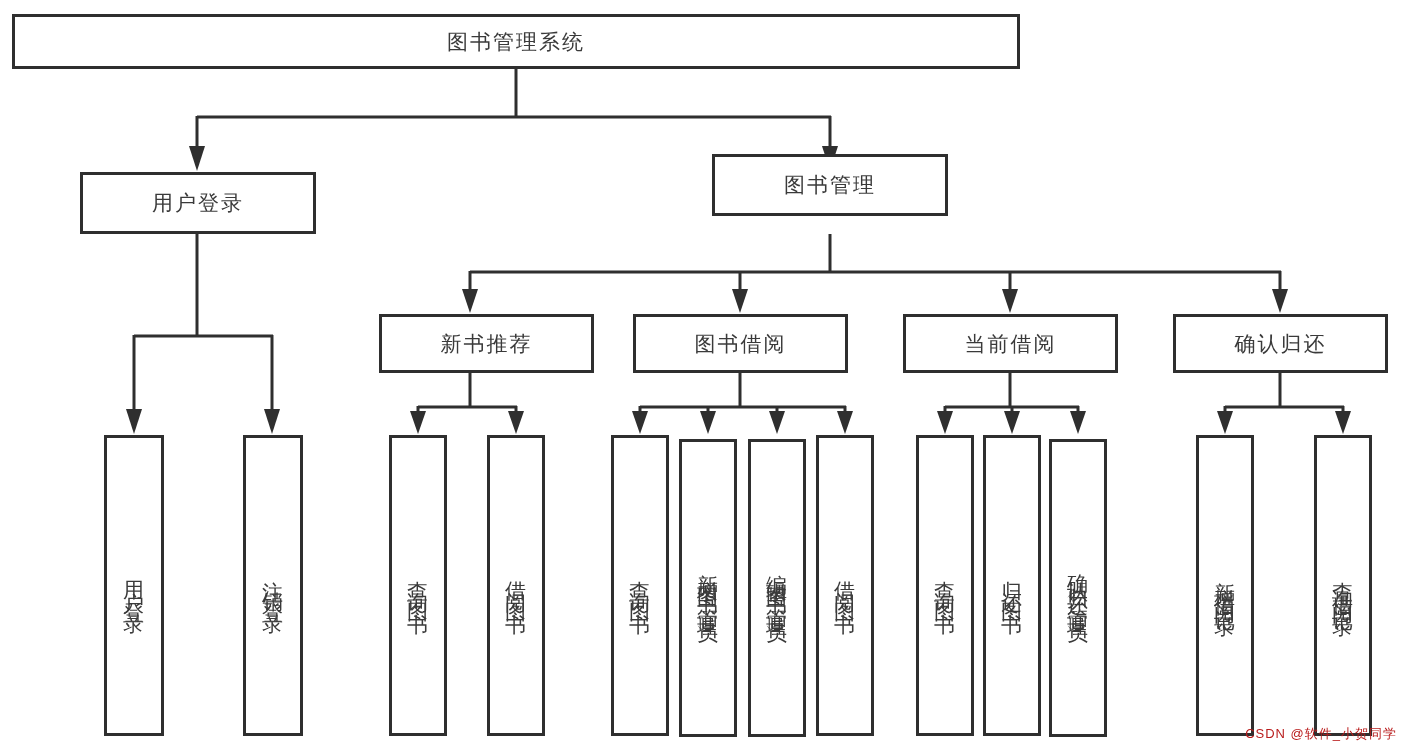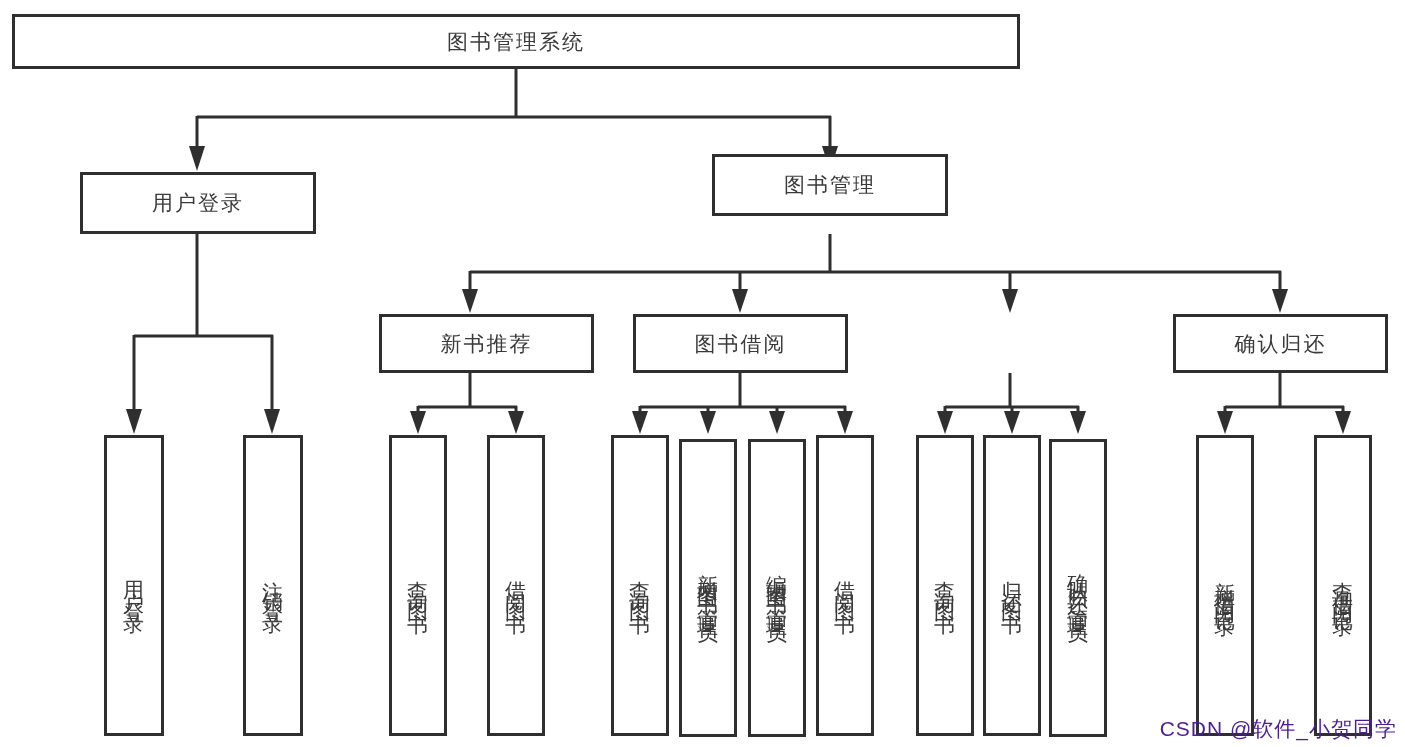--- a/index.html
+++ b/index.html
@@ -41,22 +41,22 @@
     line-height: 1;
     white-space: nowrap;
   }
   .box.v.long span {
     letter-spacing: 7px;
   }
   .watermark {
     position: absolute;
     right: 8px;
     bottom: 4px;
-    font-size: 21px;
-    color: #4c1d95;
+    font-size: 13px;
+    color: #b91c1c;
     letter-spacing: 1px;
     white-space: nowrap;
     z-index: 5;
   }
 </style>
 </head>
 <body>
 
 <div class="canvas">
 
@@ -140,20 +140,23 @@
   <div class="box h" style="left:712px; top:154px; width:236px; height:62px">
     <span>图书管理</span>
   </div>
 
   <div class="box h" style="left:379px; top:314px; width:215px; height:59px">
     <span>新书推荐</span>
   </div>
   <div class="box h" style="left:633px; top:314px; width:215px; height:59px">
     <span>图书借阅</span>
   </div>
+  <div class="box h" style="left:903px; top:314px; width:215px; height:59px">
+    <span>当前借阅</span>
+  </div>
   <div class="box h" style="left:1173px; top:314px; width:215px; height:59px">
     <span>确认归还</span>
   </div>
 
   <div class="box v" style="left:104px; top:435px; width:60px; height:301px">
     <span>用户登录</span>
   </div>
   <div class="box v" style="left:243px; top:435px; width:60px; height:301px">
     <span>注销登录</span>
   </div>

